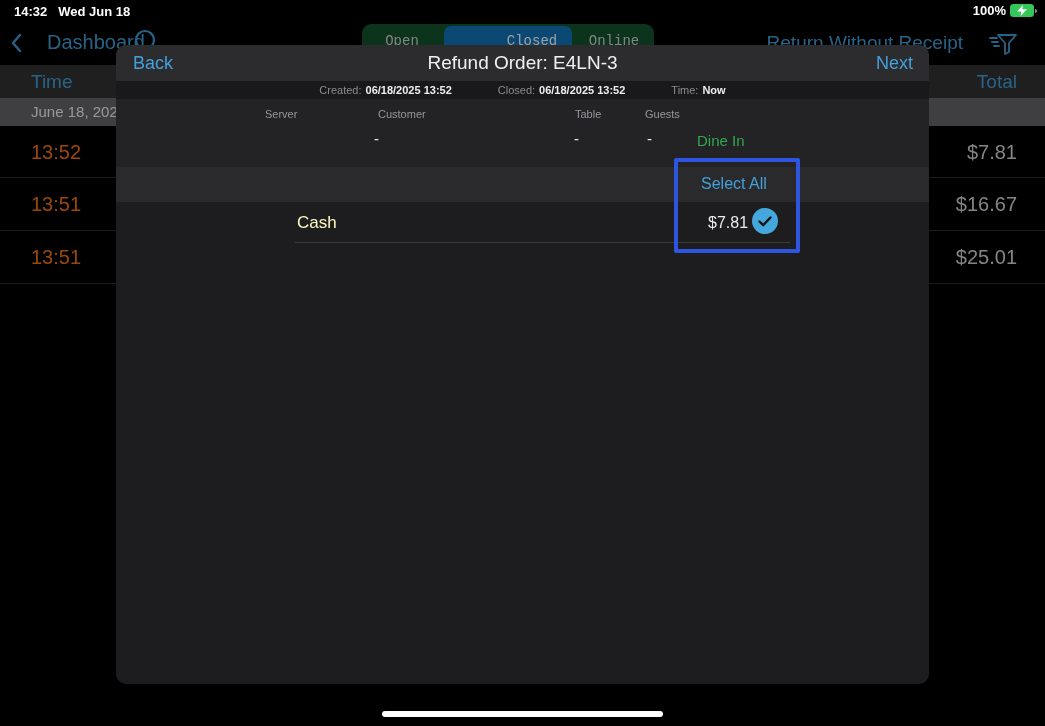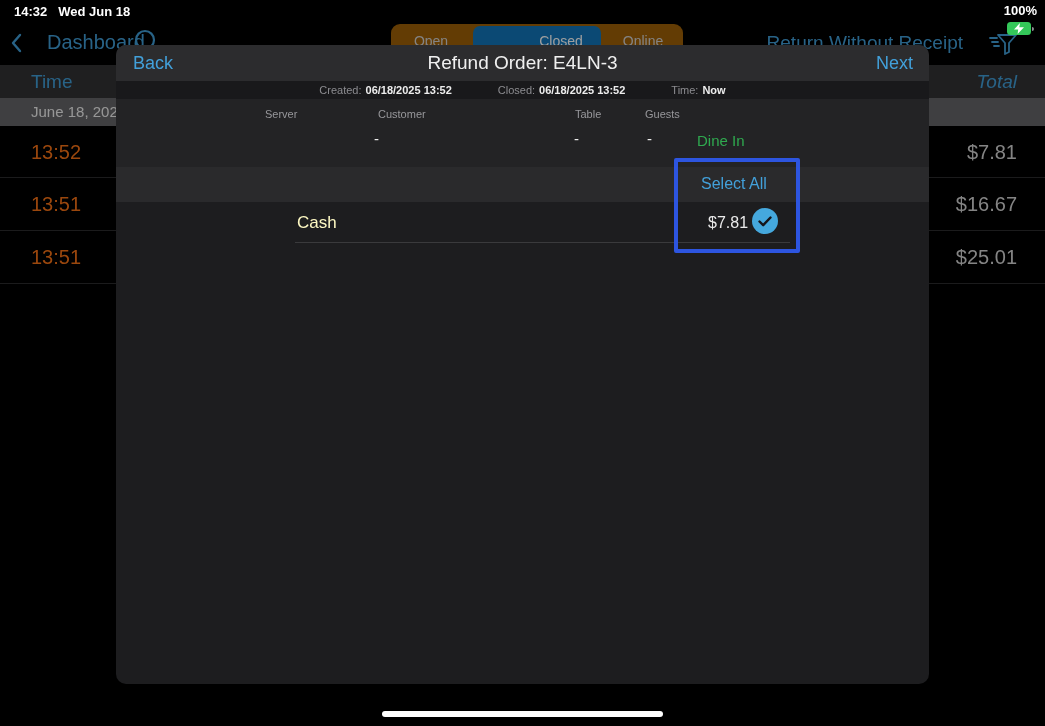--- a/index.html
+++ b/index.html
@@ -5,38 +5,38 @@
   * { margin:0; padding:0; box-sizing:border-box; }
   html,body { background:#000; }
   .screen {
     position:relative; width:1045px; height:726px; background:#000;
     overflow:hidden; font-family:"Liberation Sans", sans-serif;
     -webkit-font-smoothing:antialiased;
   }
   
   .status-bar { position:absolute; top:0; left:0; right:0; height:22px; z-index:6; }
   .status-left { position:absolute; left:14px; top:4px; color:#fff; font-size:13px; font-weight:bold; display:flex; gap:11px; }
-  .status-right { position:absolute; right:8px; top:3px; display:flex; align-items:center; gap:4px;flex-direction:column; }
+  .status-right { position:absolute; right:8px; top:3px; display:flex; align-items:center; gap:4px; }
   .batt-pct { color:#fff; font-size:13px; font-weight:bold; }
   .battery { position:relative; width:27px; height:13px; }
   .batt-body { position:absolute; left:0; top:0; width:24px; height:13px; background:#34c759; border-radius:3.5px; }
   .batt-cap { position:absolute; right:0; top:4.5px; width:2px; height:4px; background:#8e8e93; border-radius:0 2px 2px 0; }
   .batt-bolt { position:absolute; left:7px; top:1px; }
   
   .nav-back { position:absolute; left:10px; top:31px; display:flex; align-items:center; gap:25px; color:var(--accent); font-size:20px; z-index:1;justify-content:center; }
   .search-icon { position:absolute; left:133px; top:28px; z-index:1; }
-  .segmented { position:absolute; left:391px; top:24px; width:292px; height:33px; background:#a16207; border-radius:9px; display:flex; z-index:1; }
+  .segmented { position:absolute; left:362px; top:24px; width:292px; height:33px; background:#14532d; border-radius:9px; display:flex; z-index:1;font-family:Liberation Mono, monospace; }
   .segment { flex:1; display:flex; align-items:center; justify-content:center; color:#d4d4d6; font-size:14px; }
   .segment.selected { background:var(--tabblue); border-radius:7px; margin:2px; color:#fff;padding-left:48px; }
   .rwr { position:absolute; right:82px; top:32px; color:var(--accent); font-size:19px; z-index:1; }
   .funnel-icon { position:absolute; right:27px; top:30px; z-index:1; }
   
   .table-header { position:absolute; top:65px; left:0; right:0; height:33px; background:#333335; z-index:1; }
   .th-time { position:absolute; left:31px; top:6px; color:var(--accent); font-size:19px; }
-  .th-total { position:absolute; right:28px; top:6px; color:var(--accent); font-size:19px;font-style:italic; }
+  .th-total { position:absolute; right:28px; top:6px; color:var(--accent); font-size:19px; }
   .date-row { position:absolute; top:98px; left:0; right:0; height:28px; background:#67676a; z-index:1; }
   .date-row span { position:absolute; left:31px; top:5px; color:#f2f2f2; font-size:15px; }
   .order-row { position:absolute; left:0; right:0; background:#000; border-bottom:1px solid #2c2c2e; z-index:1; }
   .order-row .t { position:absolute; left:31px; top:50%; transform:translateY(-50%); color:#f97316; font-size:20px; }
   .order-row .v { position:absolute; right:28px; top:50%; transform:translateY(-50%); color:#d6d6d6; font-size:20px; }
   .row0 { top:126px; height:52px; } .row1 { top:178px; height:53px; } .row2 { top:231px; height:53px; }
   
   .scrim { position:absolute; inset:0; background:rgba(0,0,0,0.38); z-index:5; }
   
   .modal { position:absolute; left:116px; top:45px; width:813px; height:639px; background:#1d1d1f; border-radius:10px; overflow:hidden; z-index:10; }

